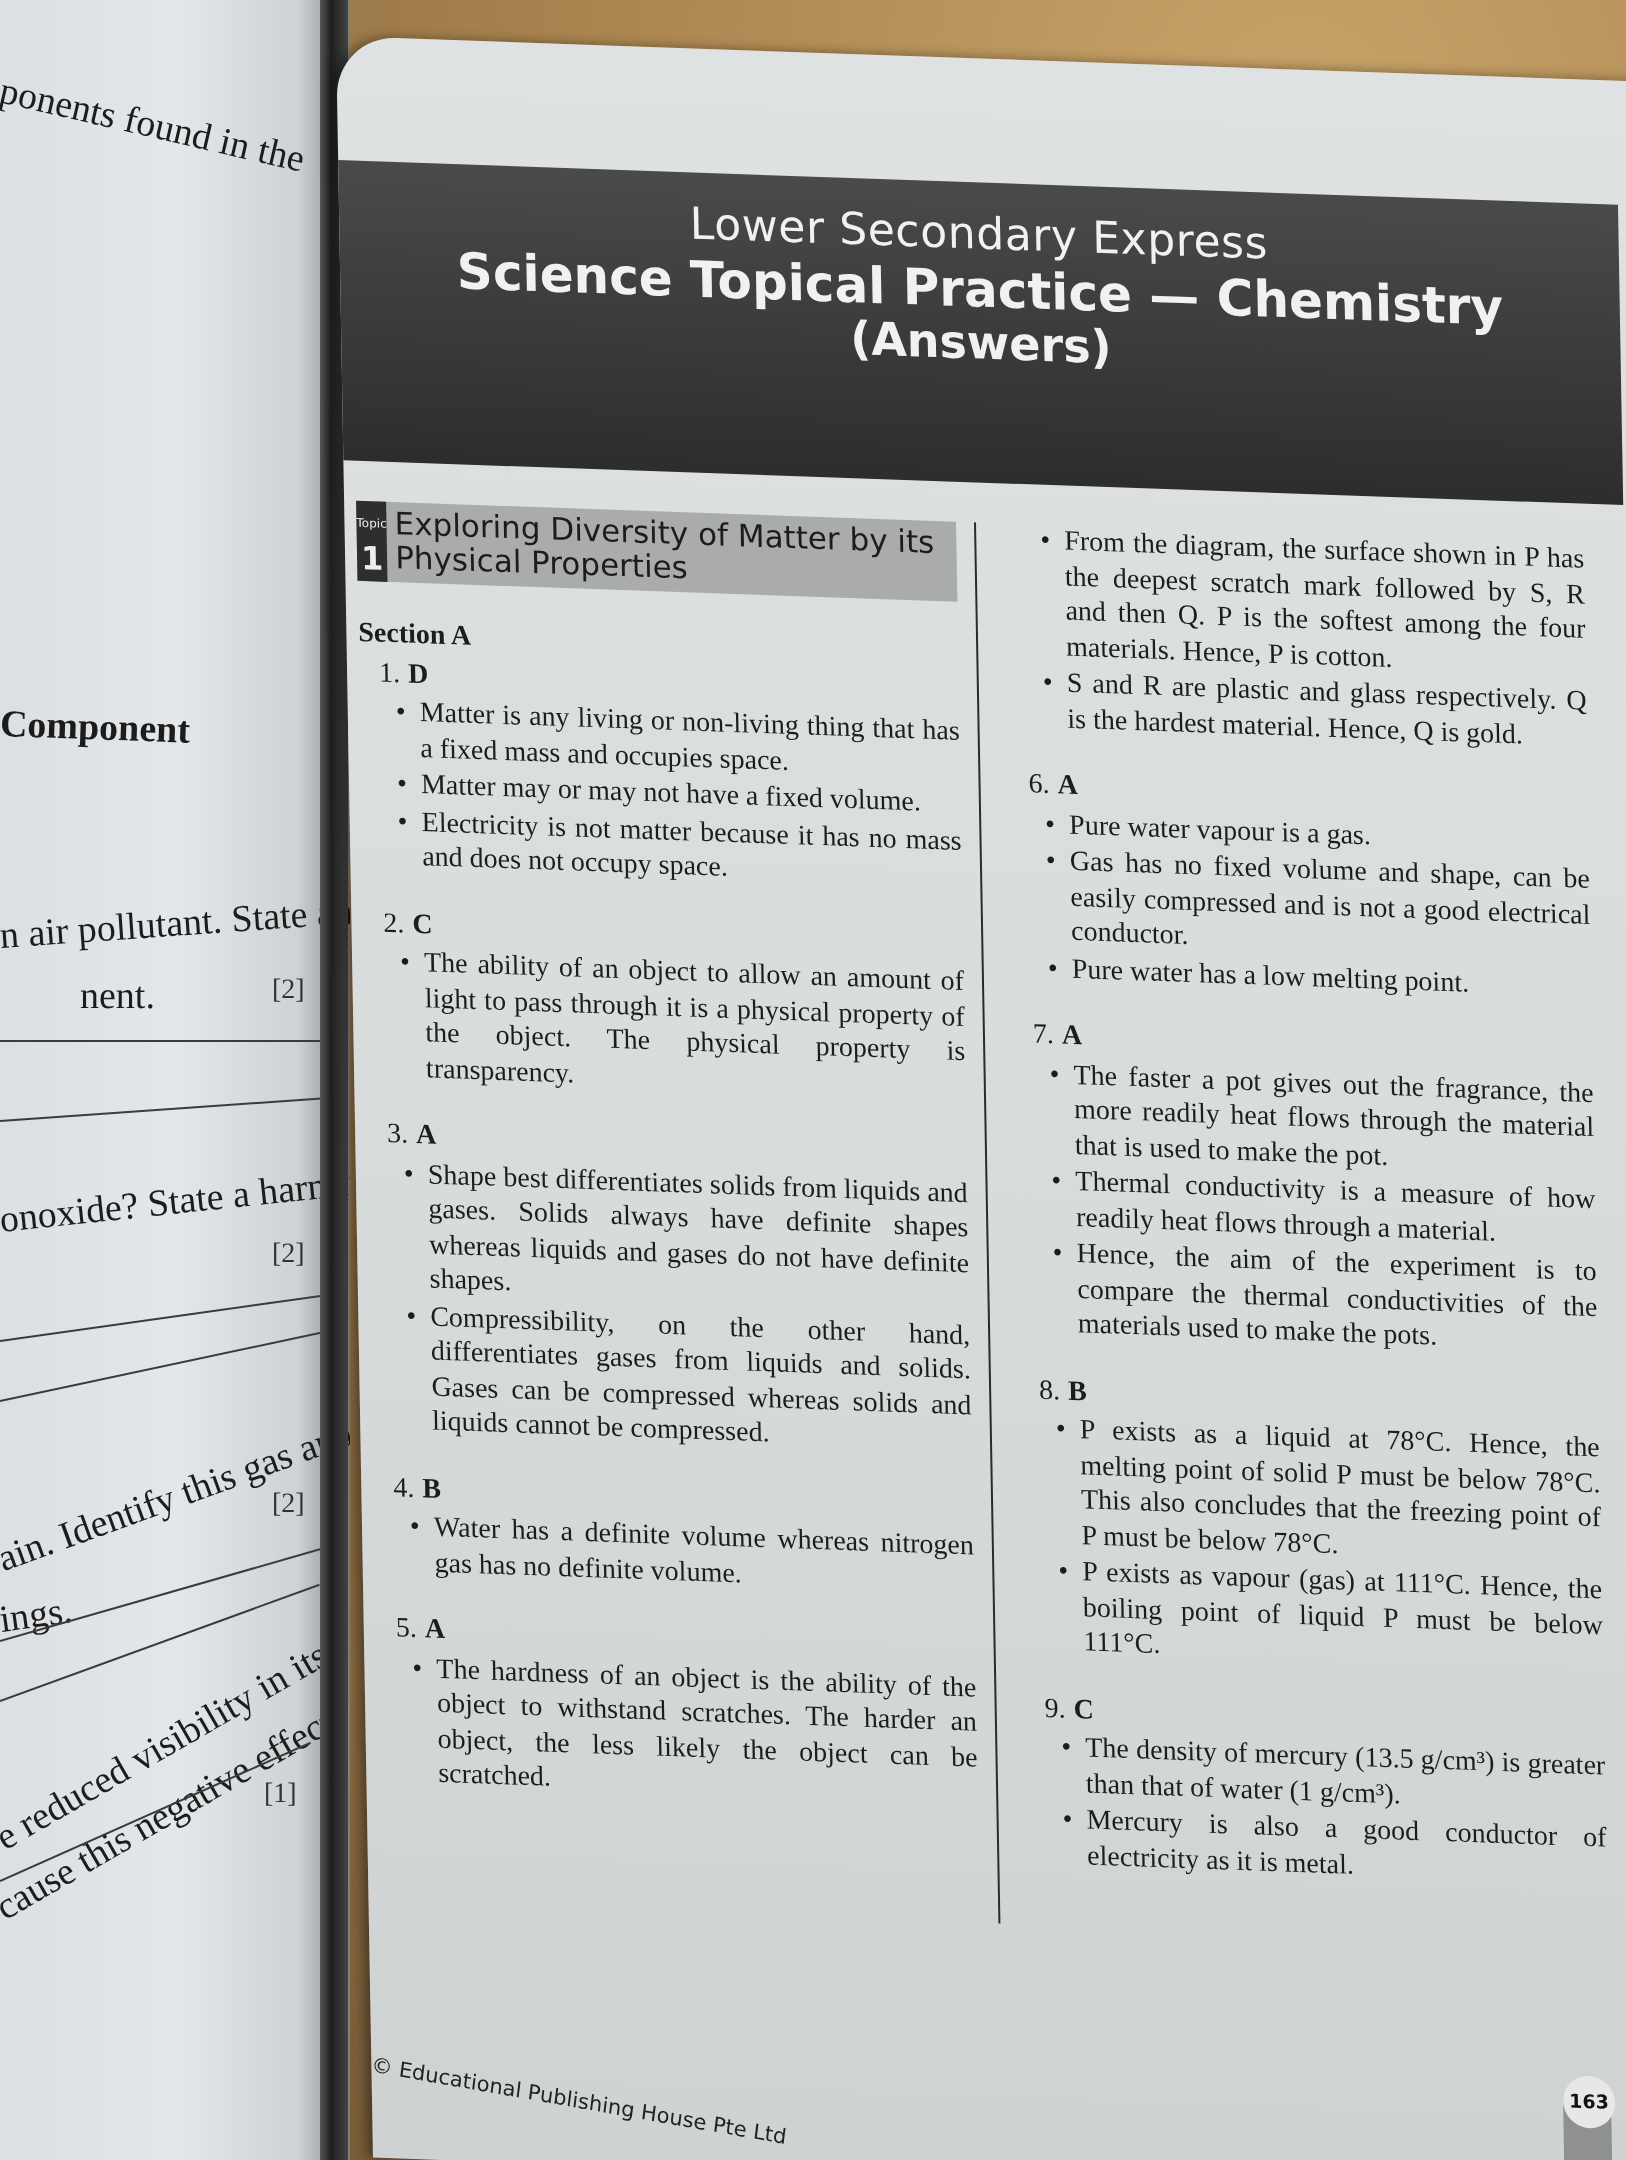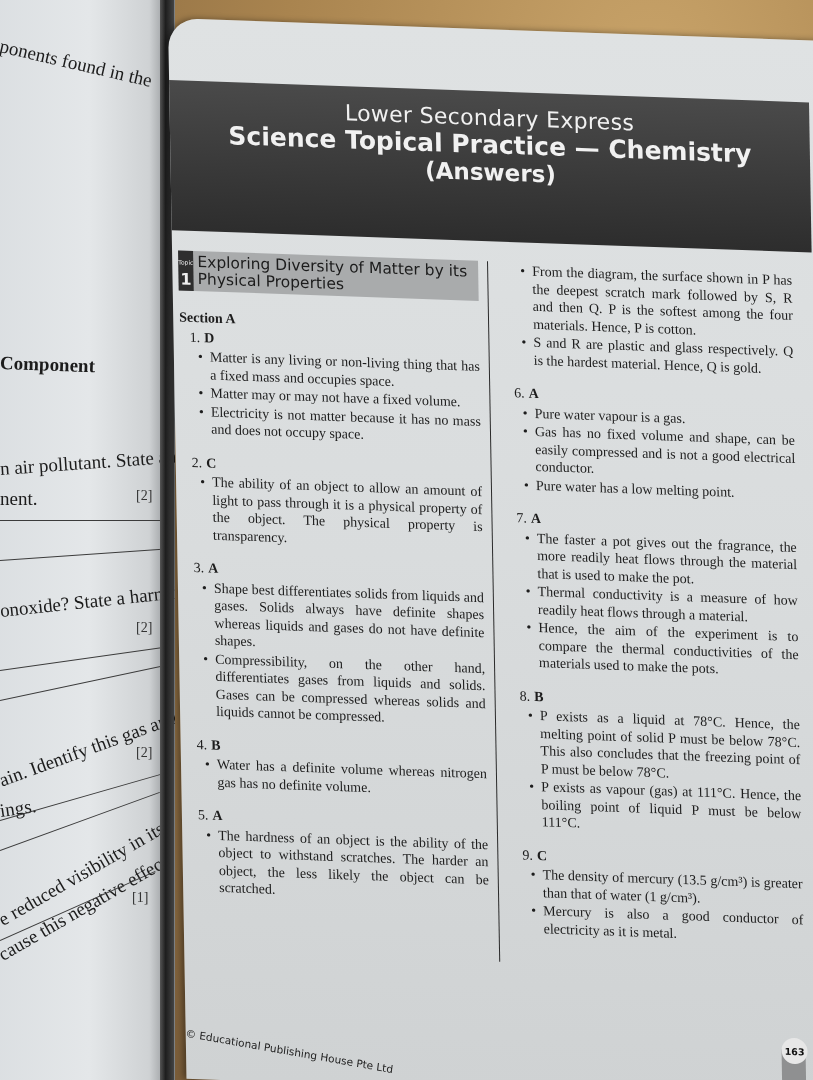--- a/index.html
+++ b/index.html
@@ -95,21 +95,21 @@
 </style>
 </head>
 <body>
 
 <div class="wood"></div>
 
 <div class="left-page" id="left-page">
     <div class="lp-text" style="top: 55px; transform: rotate(13deg);">ponents found in the</div>
     <div class="lp-text" style="top: 372px; transform: rotate(2deg); font-weight: bold;">Component</div>
     <div class="lp-text" style="top: 478px; transform: rotate(-4deg);">n air pollutant. State an</div>
-    <div class="lp-text" style="top: 508px; transform: rotate(0deg);">nent.</div>
+    <div class="lp-text" style="top: 508px; transform: rotate(0deg); margin-left: 40px;">nent.</div>
     <div class="lp-text" style="top: 620px; transform: rotate(-6deg);">onoxide? State a harmful</div>
     <div class="lp-text" style="top: 790px; transform: rotate(-20deg);">ain. Identify this gas and</div>
     <div class="lp-text" style="top: 820px; transform: rotate(-8deg);">ings.</div>
     <div class="lp-text" style="top: 930px; transform: rotate(-30deg);">e reduced visibility in its</div>
     <div class="lp-text" style="top: 965px; transform: rotate(-30deg);">cause this negative effect.</div>
     <div class="mark" style="left: 176px; top: 508px;">[2]</div>
     <div class="mark" style="left: 176px; top: 640px;">[2]</div>
     <div class="mark" style="left: 176px; top: 765px;">[2]</div>
     <div class="mark" style="left: 172px; top: 910px;">[1]</div>
     <div class="lp-line" style="top: 540px; transform: rotate(0deg);"></div>

